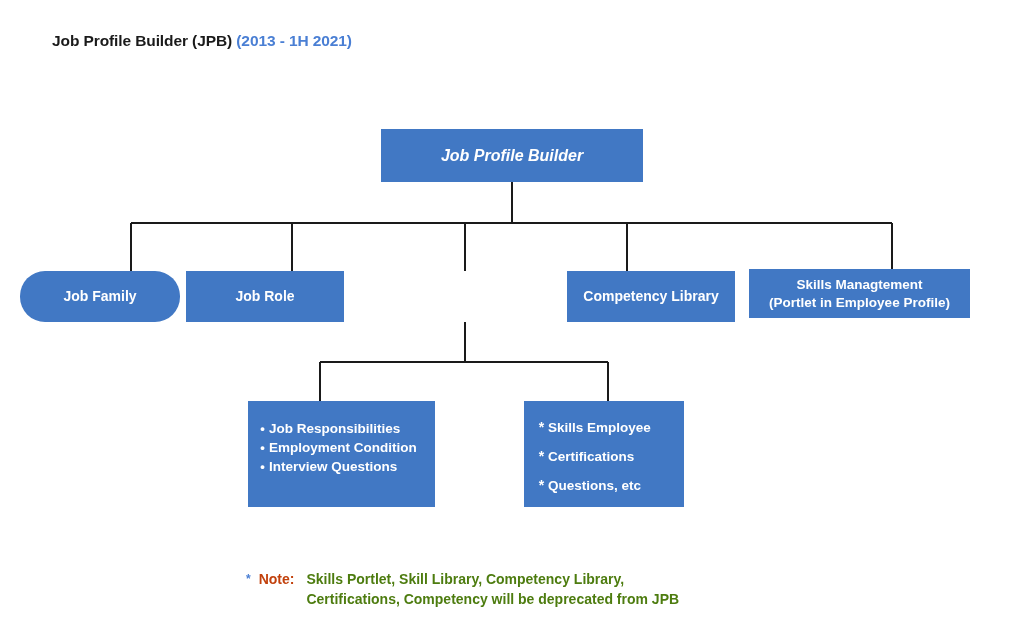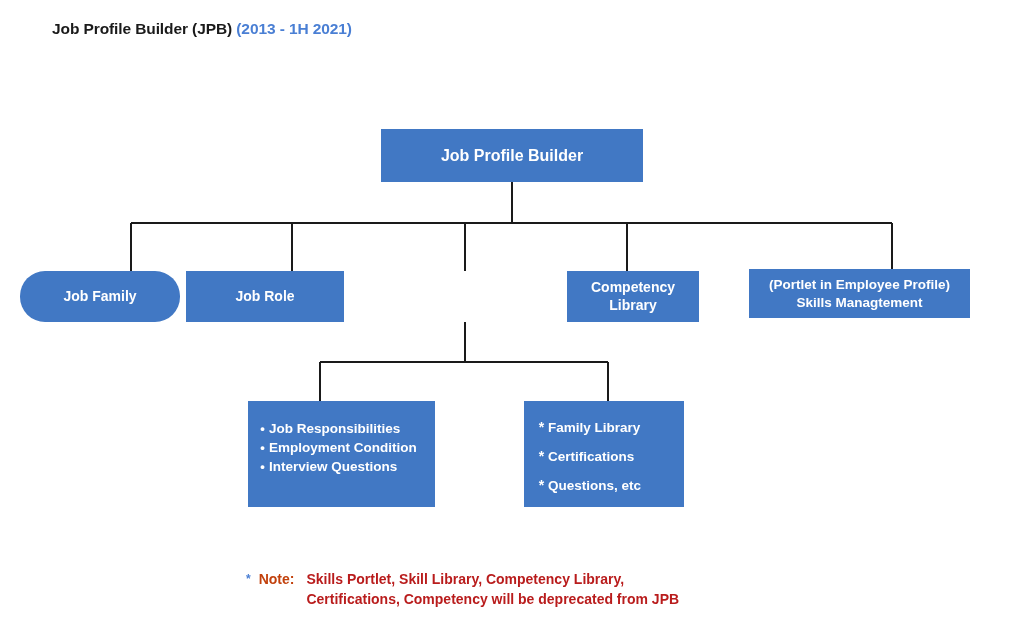--- a/index.html
+++ b/index.html
@@ -17,21 +17,21 @@
   #canvas {
     position: relative;
     width: 1024px;
     height: 640px;
   }
 
   
   .title {
     position: absolute;
     left: 52px;
-    top: 20px;
+    top: 32px;
     font-size: 15.5px;
     font-weight: bold;
     color: #1a1a1a;
     white-space: nowrap;
     letter-spacing: -0.1px;
   }
   .title .period {
     color: #4a7fd4;
     font-weight: bold;
   }
@@ -126,21 +126,21 @@
     font-size: 12px;
     line-height: 20px;
     margin-right: 8px;
   }
   .note-label {
     color: #c2410c;
     line-height: 20px;
     margin-right: 12px;
   }
   .note-body {
-    color: #b91c1c;
+    color: #4d7c0f;
     line-height: 20px;
   }
   .note-body div {
     line-height: 20px;
   }
 </style>
 </head>
 <body>
 
 <div id="canvas">
@@ -165,41 +165,41 @@
 
       <line x1="465" y1="322" x2="465" y2="362"></line>
 
       <line x1="320" y1="362" x2="608" y2="362"></line>
 
       <line x1="320" y1="362" x2="320" y2="401"></line>
       <line x1="608" y1="362" x2="608" y2="401"></line>
     </g>
   </svg>
 
-  <div class="node root" style="left:381px; top:129px; width:262px; height:53px;">
+  <div class="node root" style="left:381px; top:129px; width:262px; height:53px;font-style:italic;">
     <span>Job Profile Builder</span>
   </div>
 
   <div class="node level2" style="left:20px; top:271px; width:160px; height:51px;border-radius:25px;">
     <span>Job Family</span>
   </div>
 
   <div class="node level2" style="left:186px; top:271px; width:158px; height:51px;">
     <span>Job Role</span>
   </div>
 
 
-  <div class="node level2" style="left:567px; top:271px; width:132px; height:51px;">
+  <div class="node level2" style="left:567px; top:271px; width:168px; height:51px;">
     <span>Competency Library</span>
   </div>
 
   <div class="node level2 two-line" style="left:749px; top:269px; width:221px; height:49px;">
     <div>
+      <div>Skills Managtement</div>
       <div>(Portlet in Employee Profile)</div>
-      <div>Skills Managtement</div>
     </div>
   </div>
 
   <div class="listbox dotted" style="left:248px; top:401px; width:187px; height:106px;">
     <ul>
       <li>
         <span class="marker">•</span>
         <span>Job Responsibilities</span>
       </li>
       <li>
@@ -210,21 +210,21 @@
         <span class="marker">•</span>
         <span>Interview Questions</span>
       </li>
     </ul>
   </div>
 
   <div class="listbox starred" style="left:524px; top:401px; width:160px; height:106px;">
     <ul style="top:12px; left:11px;">
       <li>
         <span class="marker">*</span>
-        <span>Family Library</span>
+        <span>Skills Employee</span>
       </li>
       <li>
         <span class="marker">*</span>
         <span>Certifications</span>
       </li>
       <li>
         <span class="marker">*</span>
         <span>Questions, etc</span>
       </li>
     </ul>

